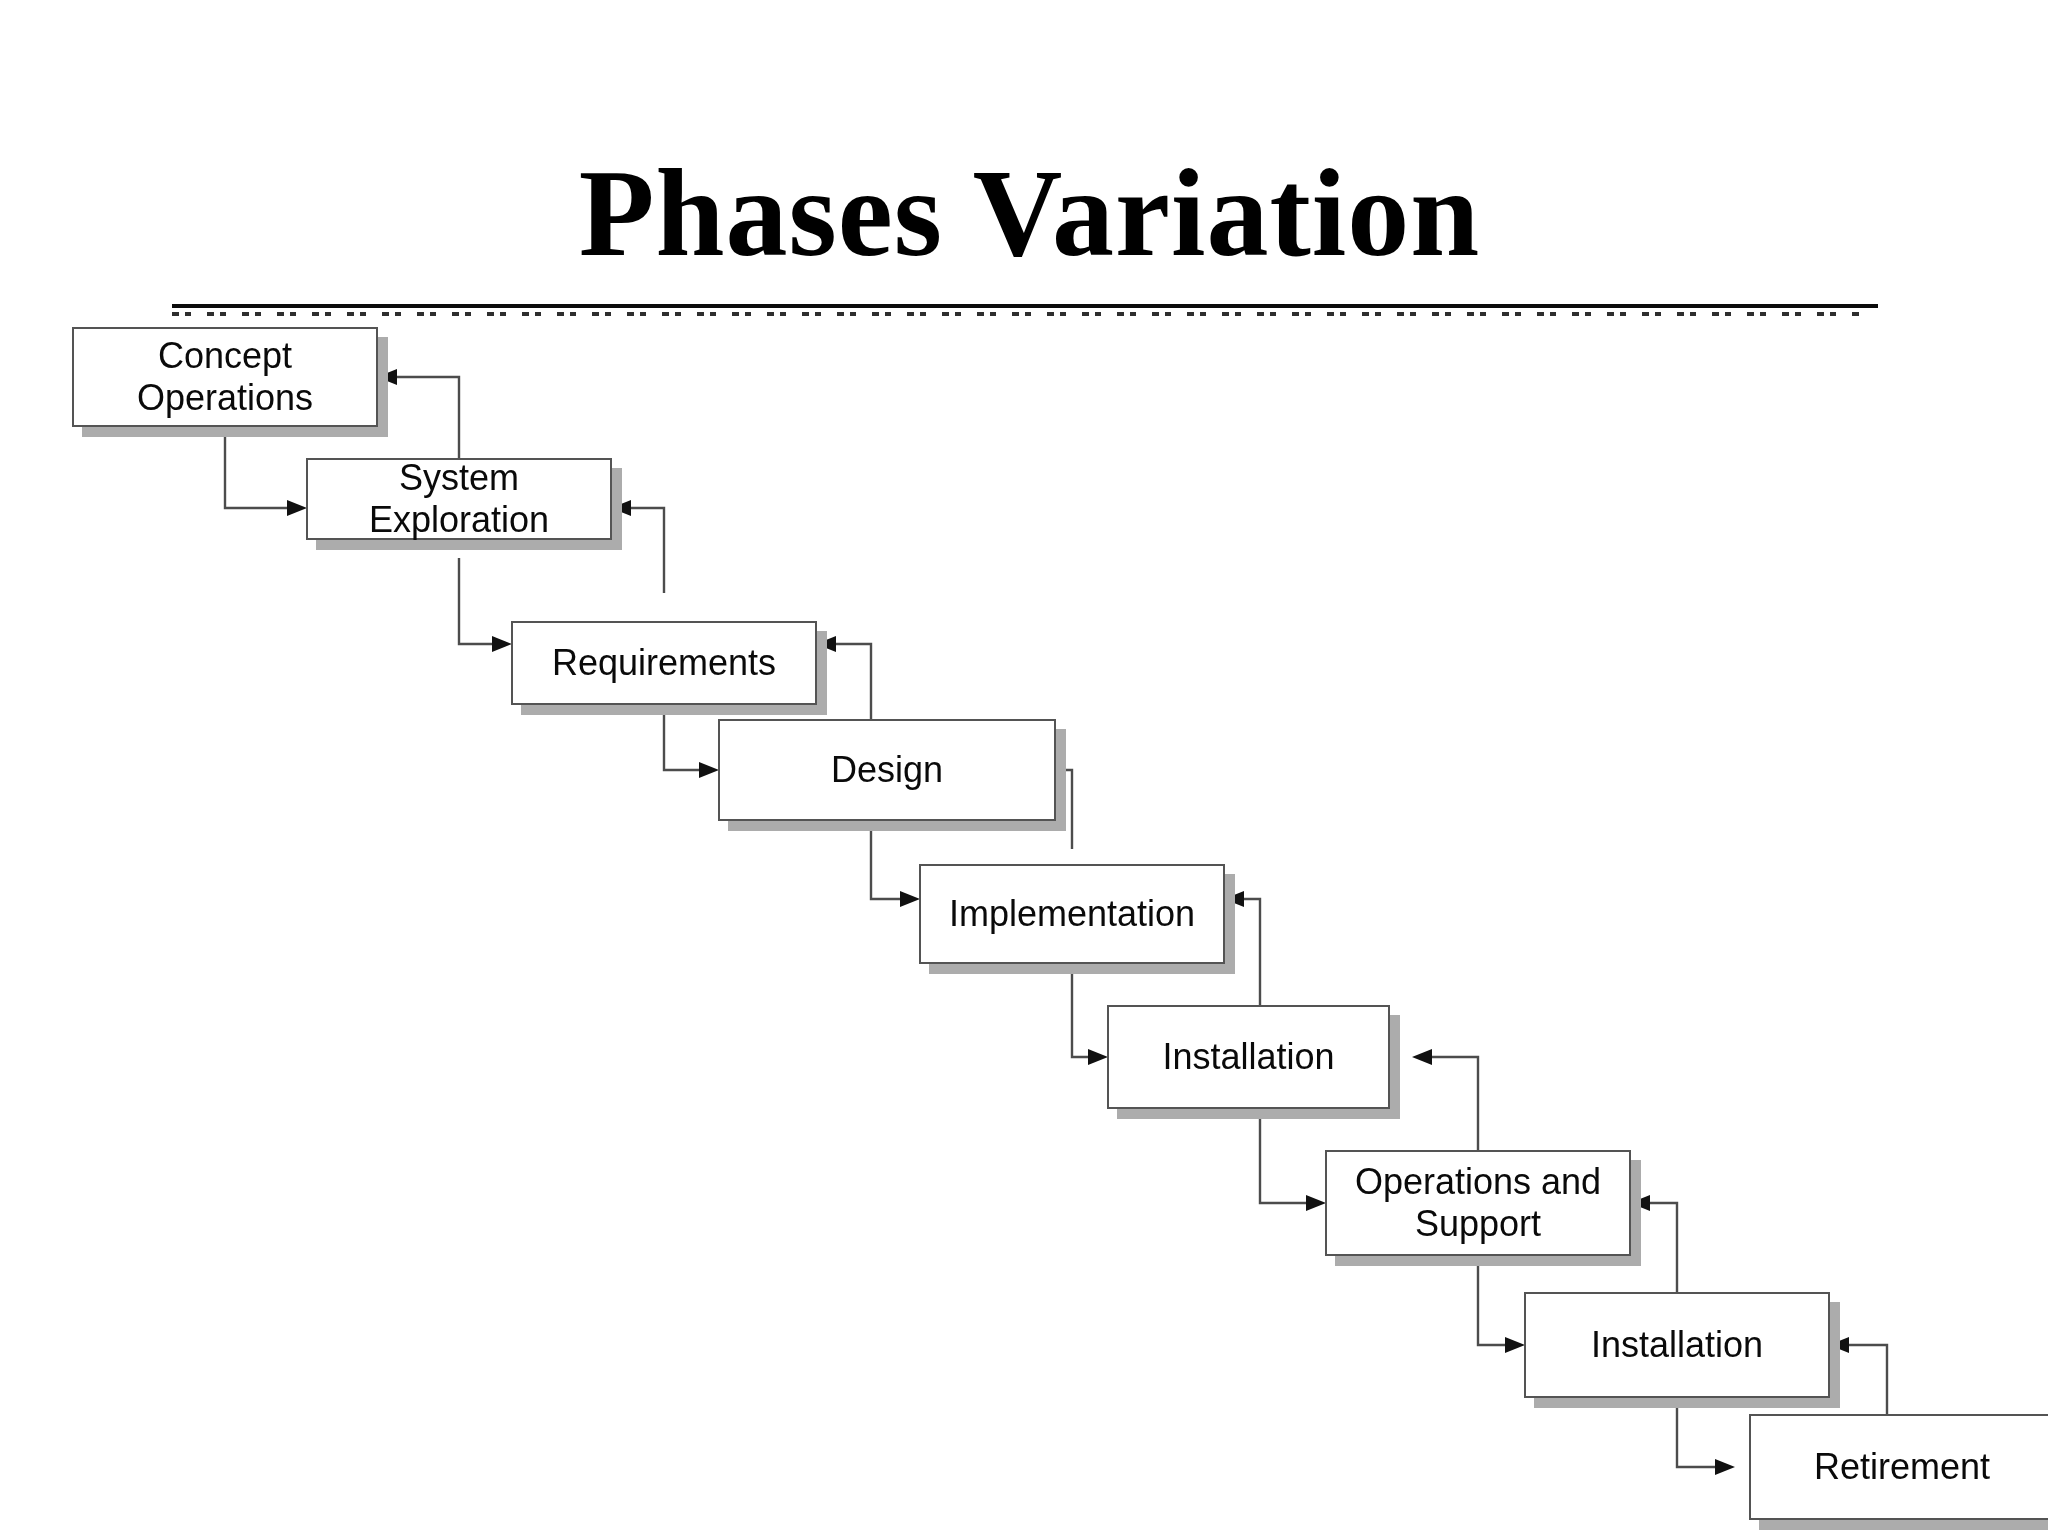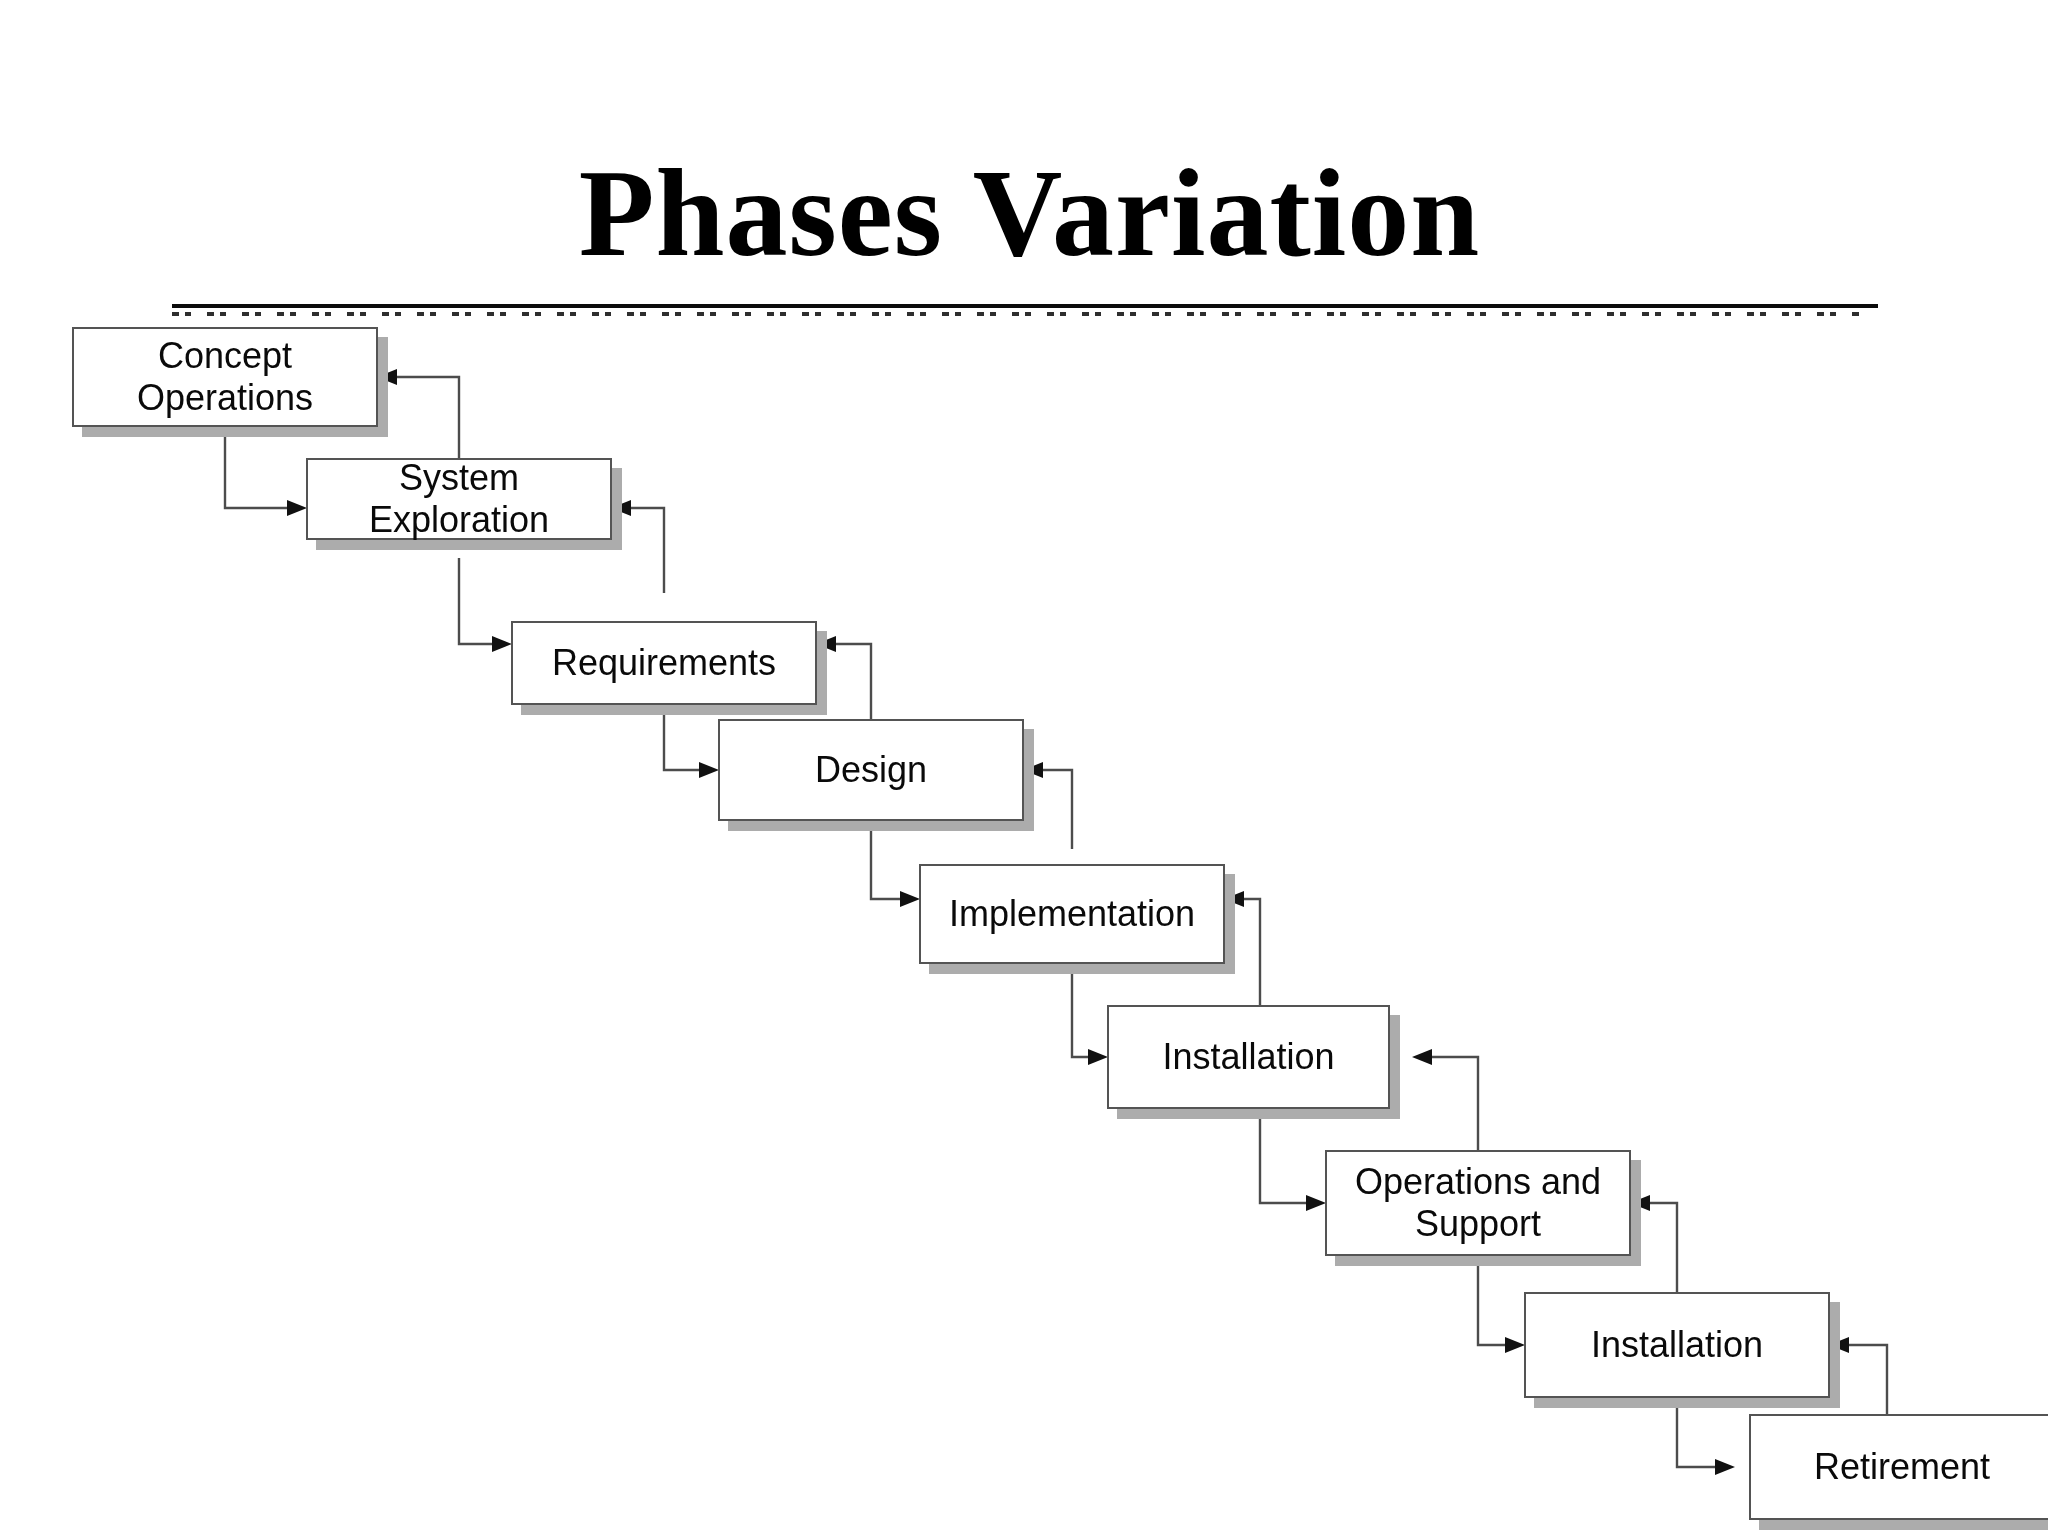--- a/index.html
+++ b/index.html
@@ -101,20 +101,20 @@
       <polygon points="1735,1467 1715,1459 1715,1475" fill="#111111"></polygon>
       <polyline points="1887,1414 1887,1345 1848,1345" fill="none" stroke="#4c4c4c" stroke-width="2.4"></polyline>
       <polygon points="1829,1345 1849,1337 1849,1353" fill="#111111"></polygon>
     </svg>
 
   <div class="phase-box" style="left: 72px; top: 327px; width: 306px; height: 100px;">Concept
 Operations</div>
   <div class="phase-box" style="left: 306px; top: 458px; width: 306px; height: 82px;">System
 Exploration</div>
   <div class="phase-box" style="left: 511px; top: 621px; width: 306px; height: 84px;">Requirements</div>
-  <div class="phase-box" style="left: 718px; top: 719px; width: 306px; height: 102px;">Design</div>
+  <div class="phase-box" style="left: 718px; top: 719px; width: 338px; height: 102px;">Design</div>
   <div class="phase-box" style="left: 919px; top: 849px; width: 306px; height: 100px; margin-top: 15px;">Implementation</div>
   <div class="phase-box" style="left: 1107px; top: 1005px; width: 283px; height: 104px;">Installation</div>
   <div class="phase-box" style="left: 1325px; top: 1150px; width: 306px; height: 106px;">Operations and
 Support</div>
   <div class="phase-box" style="left: 1524px; top: 1292px; width: 306px; height: 106px;">Installation</div>
   <div class="phase-box" style="left: 1734px; top: 1414px; width: 306px; height: 106px; margin-left: 15px;">Retirement</div>
 </div>
 
 </body></html>

